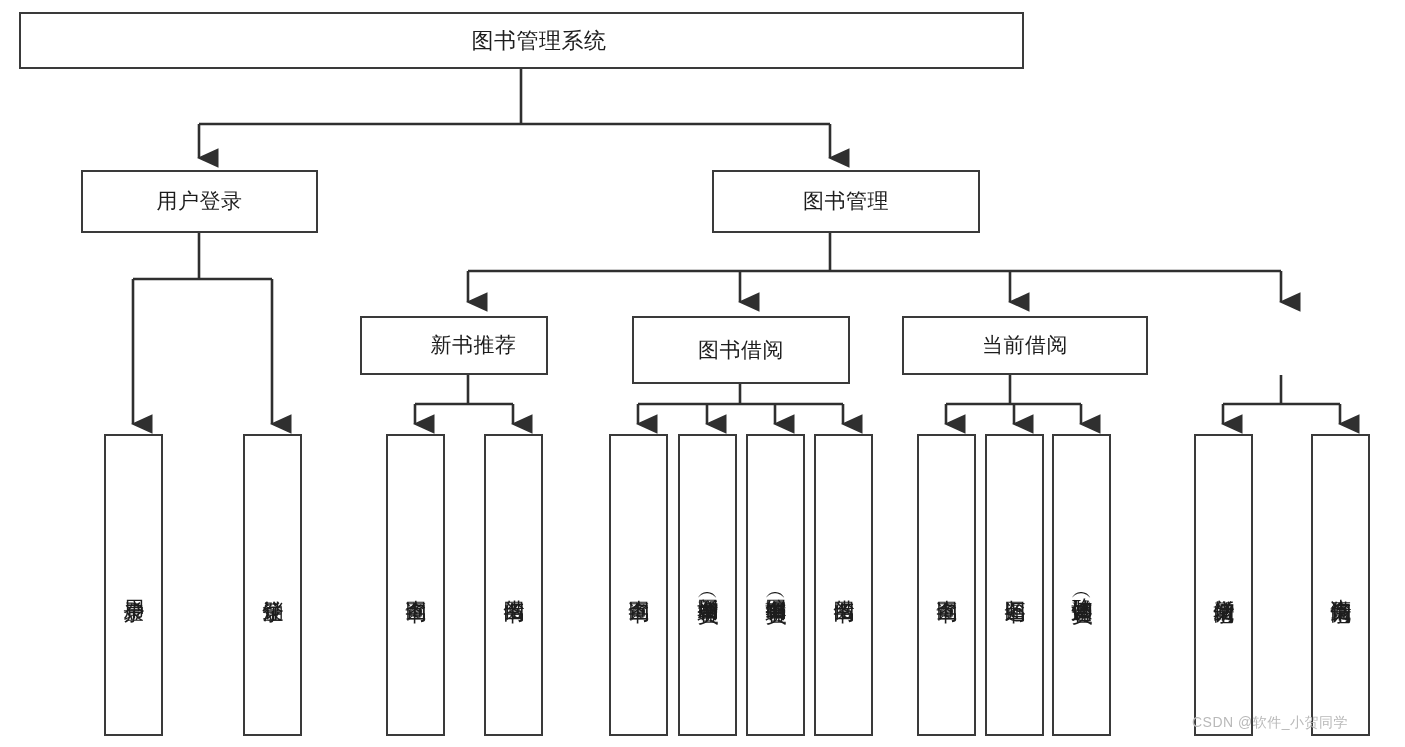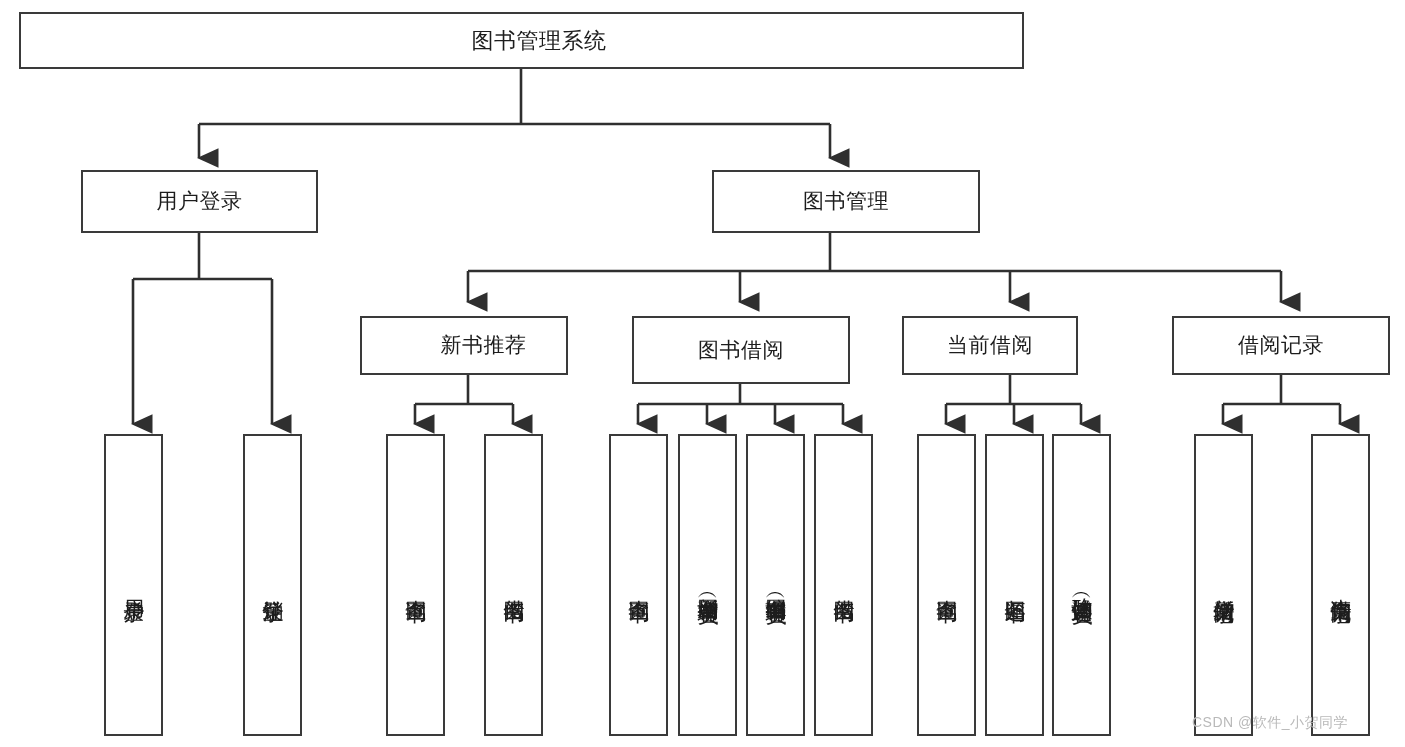--- a/index.html
+++ b/index.html
@@ -124,31 +124,28 @@
     <span class="label">图书管理系统</span>
   </div>
 
   <div class="node" style="left:81px; top:170px; width:237px; height:63px;">
     <span class="label">用户登录</span>
   </div>
   <div class="node" style="left:712px; top:170px; width:268px; height:63px;">
     <span class="label">图书管理</span>
   </div>
 
-  <div class="node" style="left:360px; top:316px; width:208px; height:59px;padding-left:39px;">
+  <div class="node" style="left:360px; top:316px; width:188px; height:59px;padding-left:39px;">
     <span class="label">新书推荐</span>
   </div>
   <div class="node" style="left:632px; top:316px; width:218px; height:68px;">
     <span class="label">图书借阅</span>
   </div>
-  <div class="node" style="left:902px; top:316px; width:176px; height:59px;">
+  <div class="node" style="left:902px; top:316px; width:246px; height:59px;">
     <span class="label">当前借阅</span>
-  </div>
-  <div class="node" style="left:1172px; top:316px; width:218px; height:59px;">
-    <span class="label">借阅记录</span>
   </div>
 
   <div class="node leaf" style="left:104px; top:434px; width:59px; height:302px;">
     <span class="label">用户登录</span>
   </div>
   <div class="node leaf" style="left:243px; top:434px; width:59px; height:302px;">
     <span class="label">注销登录</span>
   </div>
 
   <div class="node leaf" style="left:386px; top:434px; width:59px; height:302px;">

